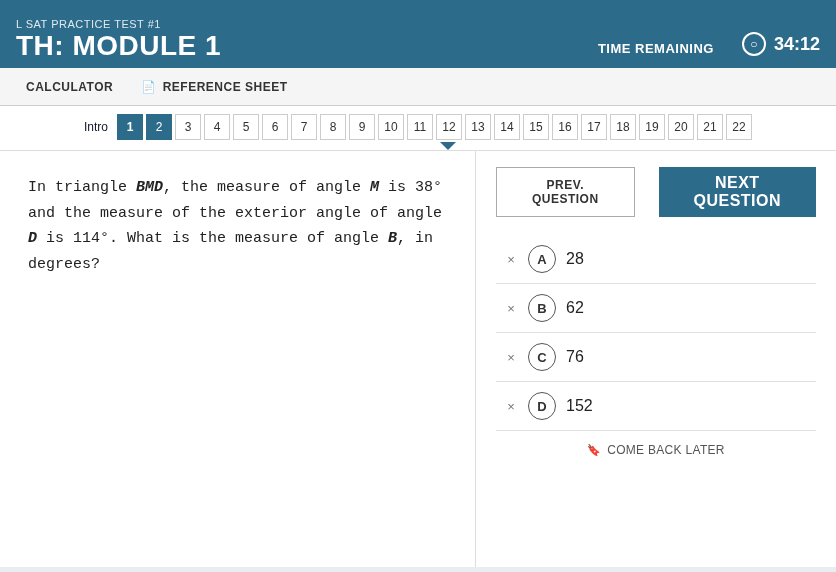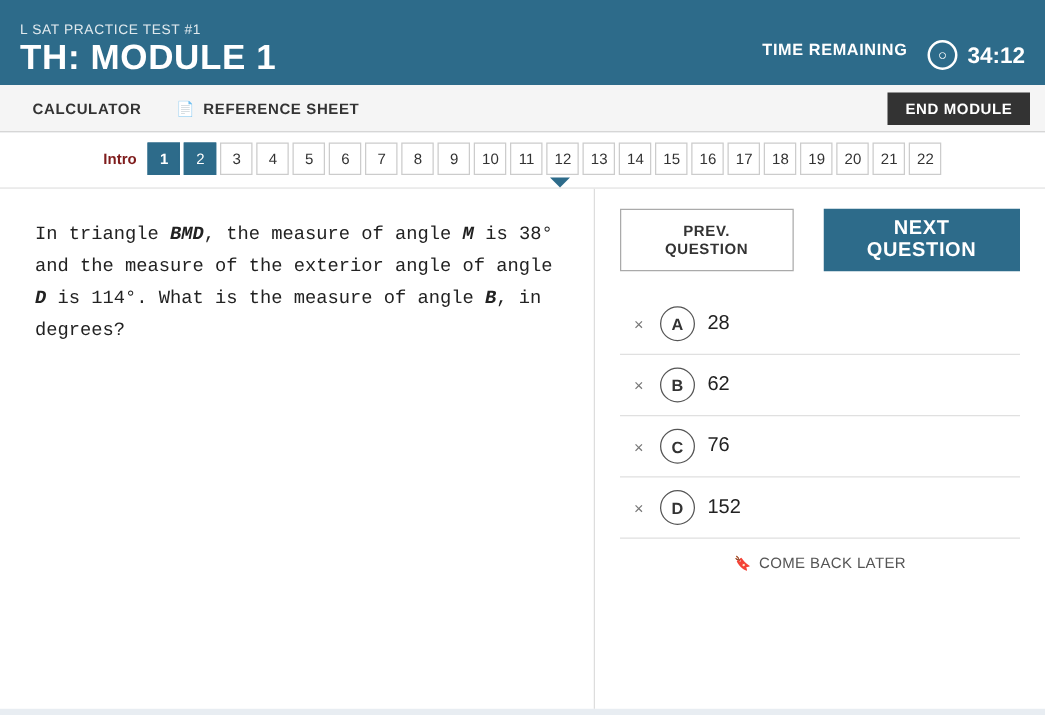--- a/index.html
+++ b/index.html
@@ -30,22 +30,22 @@
       margin-bottom: 2px;
     }
     .header-title {
       font-size: 28px;
       font-weight: bold;
       letter-spacing: 0.5px;
       line-height: 1;
     }
     .header-right {
       display: flex;
-      align-items: flex-start;
-      gap: 16px;
+      align-items: flex-end;
+      gap: 28px;
       padding-bottom: 4px;
     }
     .time-remaining-label {
       font-size: 13px;
       font-weight: bold;
       letter-spacing: 0.5px;
     }
     .time-display {
       display: flex;
       align-items: center;
@@ -132,23 +132,22 @@
       background: white;
       border-bottom: 1px solid #ddd;
       display: flex;
       align-items: center;
       justify-content: center;
       padding: 8px 0 0 0;
       gap: 4px;
     }
     .nav-label {
       font-size: 12px;
-      color: #7f1d1d;
+      color: #0f172a;
       margin-right: 6px;
-      font-weight: bold;
     }
     .nav-num {
       width: 26px;
       height: 26px;
       border: 1px solid #ccc;
       background: white;
       display: flex;
       align-items: center;
       justify-content: center;
       font-size: 12px;
@@ -320,21 +319,20 @@
 
 <div class="toolbar">
   <div class="toolbar-left">
     <button class="toolbar-btn">CALCULATOR</button>
     <button class="toolbar-btn">
       <span>📄</span>
       <span>REFERENCE SHEET</span>
     </button>
   </div>
   <div class="toolbar-right">
-    <button class="end-module-btn">END MODULE</button>
   </div>
 </div>
 
 <div class="question-nav">
   <div class="nav-container">
     <div class="nav-row">
       <span class="nav-label">Intro</span>
       <div class="nav-num active">1</div>
       <div class="nav-num current">2</div>
       <div class="nav-num">3</div>

